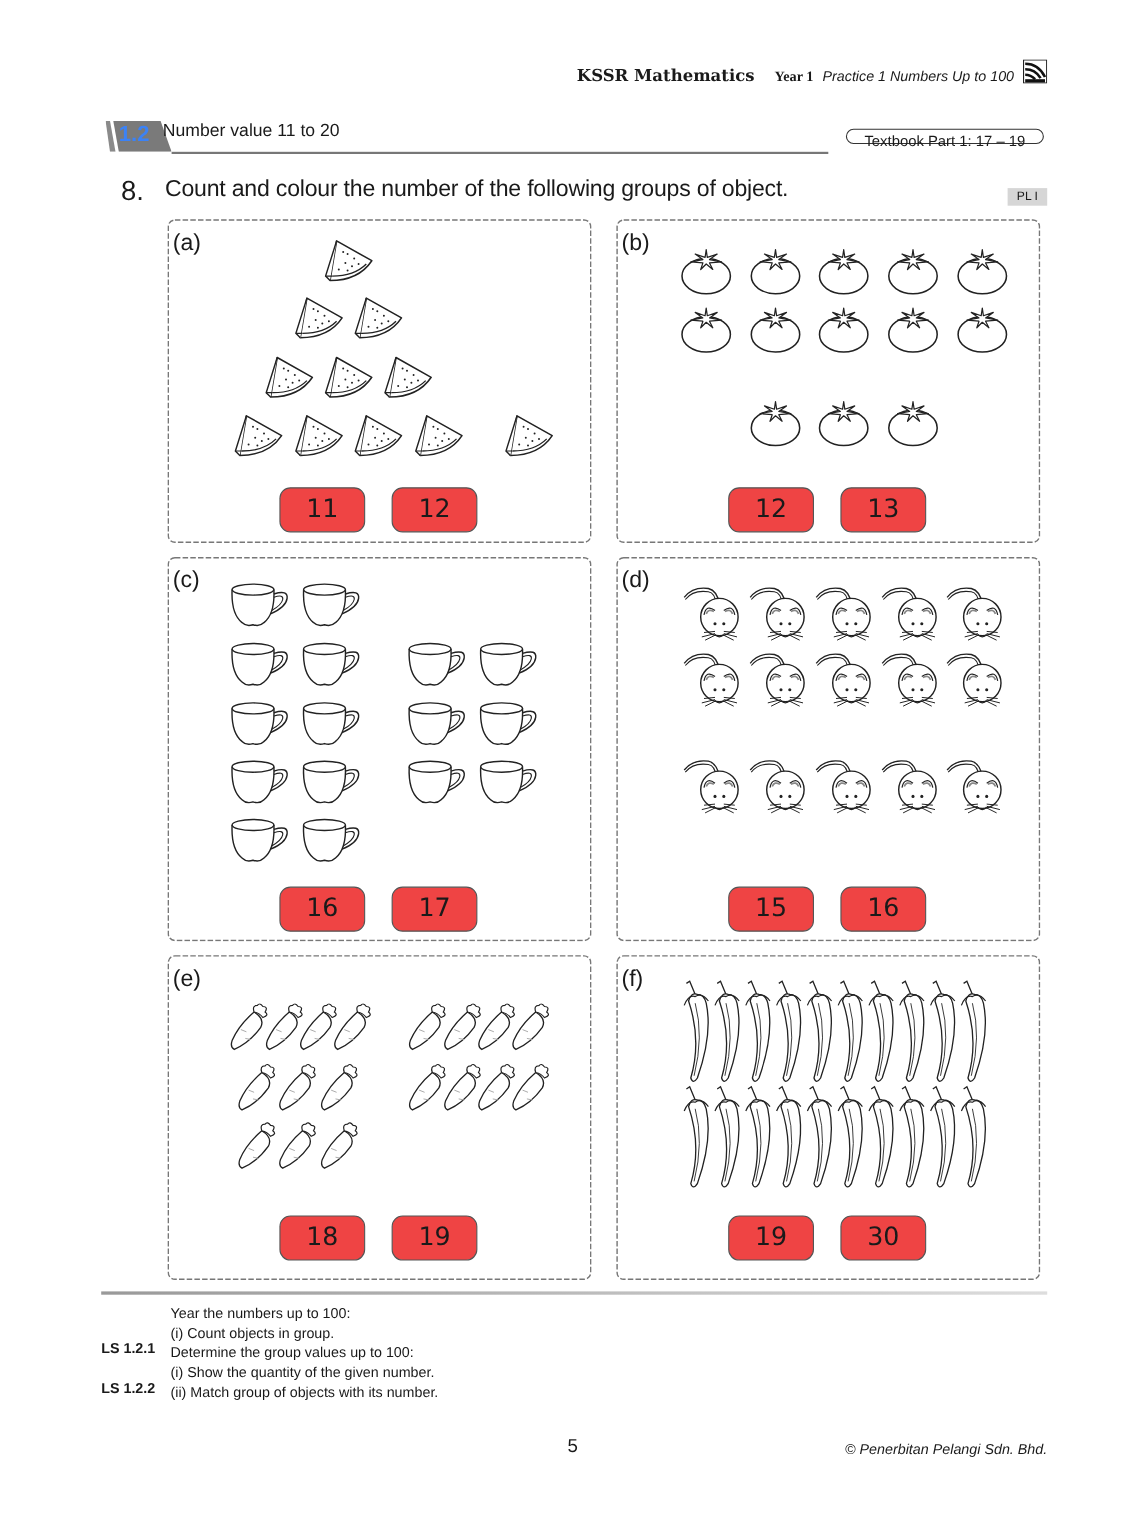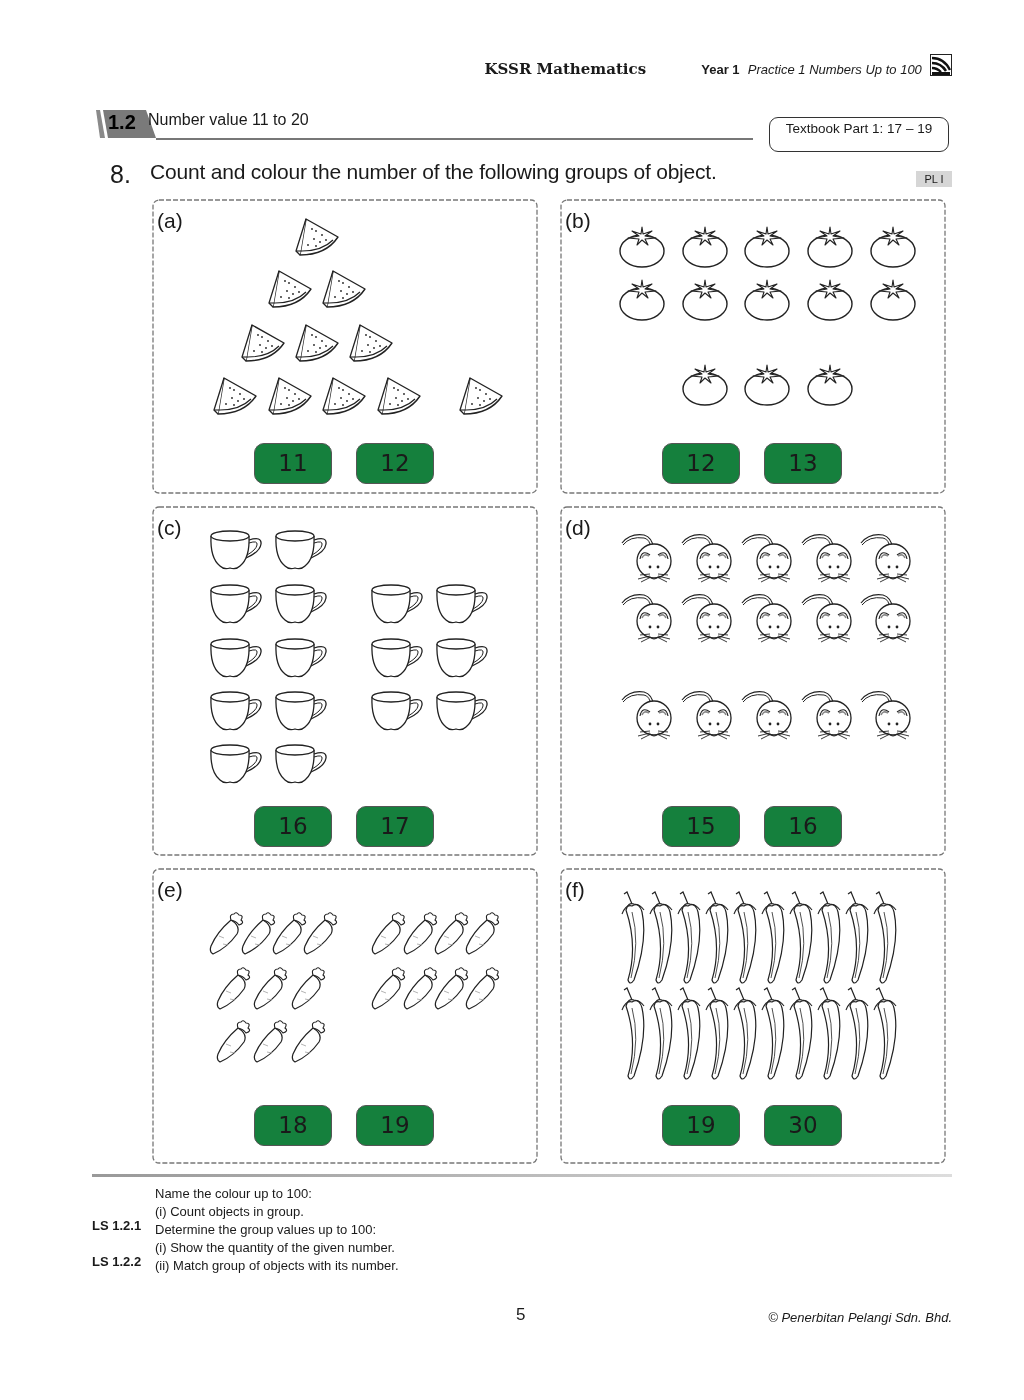--- a/index.html
+++ b/index.html
@@ -3,44 +3,44 @@
 <meta charset="utf-8">
 <style>
   html, body { margin:0; padding:0; background:#fff; }
   body { width:1024px; height:1400px; position:relative; overflow:hidden;
          font-family:"DejaVu Sans", "Liberation Sans", sans-serif; color:#1a1a1a; }
   .abs { position:absolute; }
 
   
   #running-head { left:0; top:60px; width:952px; text-align:right; font-size:13px; white-space:nowrap; }
   #running-head .subject { font-family:"DejaVu Serif", serif; font-weight:bold; font-size:15px; margin-right:14px; }
-  #running-head .year { font-family:Liberation Sans, sans-serif; font-weight:bold; font-size:13px; margin-right:4px;margin-left:37px; }
+  #running-head .year { font-family:Liberation Serif, serif; font-weight:bold; font-size:13px; margin-right:4px; }
   #running-head .practice { font-family:"Liberation Sans", sans-serif; font-style:italic; font-size:13px; }
   #publisher-logo { left:930px; top:54px; width:22px; height:22px; }
 
   
   #section-tab { left:96px; top:110px; width:60px; height:28px; }
-  #section-number { left:108px; top:111px; font-family:"Liberation Sans", sans-serif; font-weight:bold; font-size:20px; color:#000000; }
+  #section-number { left:108px; top:111px; font-family:"Liberation Sans", sans-serif; font-weight:bold; font-size:20px; color:#3b82f6; }
   #section-title { left:148px; top:111px; font-size:16px; font-family:"Liberation Sans", sans-serif; }
   #section-rule { left:156px; top:138px; width:597px; height:2px; background:#777; }
-  #textbook-ref { left:769px; top:117px; width:180px; height:35px; border:1.5px solid #333; border-radius:9px;
+  #textbook-ref { left:769px; top:117px; width:180px; height:14px; border:1.5px solid #333; border-radius:9px;
                   font-family:"Liberation Sans", sans-serif; font-size:13.5px; text-align:center; line-height:22px; box-sizing:border-box; }
 
   
   #question-number { left:110px; top:160px; font-size:25px; font-family:"Liberation Sans", sans-serif; }
   #question-text { left:150px; top:160px; font-size:21px; font-family:"Liberation Sans", sans-serif; letter-spacing:-0.2px; white-space:nowrap; }
   #pl-badge { left:916px; top:171px; width:36px; height:16px; background:#d6d6d6; font-size:11px; text-align:center; line-height:16px;
               font-family:"Liberation Sans", sans-serif; }
 
   
   .panel { position:absolute; }
   .panel svg.frame { position:absolute; left:0; top:0; }
   .panel .label { position:absolute; left:5px; top:10px; font-size:21px; font-family:"Liberation Sans", sans-serif; }
   .answer-box { position:absolute; width:78px; height:41px; border:1.5px solid #555; border-radius:10px; box-sizing:border-box;
-                font-family:"DejaVu Sans", sans-serif; font-size:23px; text-align:center; line-height:38px; background:#15803d; cursor:pointer; }
+                font-family:"DejaVu Sans", sans-serif; font-size:23px; text-align:center; line-height:38px; background:#ef4444; cursor:pointer; }
   .obj { position:absolute; }
 
   
   #footer-rule { left:92px; top:1174px; width:860px; height:3px; background:linear-gradient(to right, #999, #ddd); }
   .ls { position:absolute; font-family:"Liberation Sans", sans-serif; font-size:13px; line-height:18px; white-space:nowrap; }
   .ls-code { font-weight:bold;margin-top:32px; }
   #page-number { left:516px; top:1305px; font-size:17px; font-family:"Liberation Sans", sans-serif; }
   #copyright { left:0; width:952px; top:1310px; text-align:right; font-style:italic; font-size:13px; font-family:"Liberation Sans", sans-serif; }
 </style>
 </head>
@@ -459,21 +459,21 @@
     </svg>
   <svg class="obj" style="left:310px;top:118px" width="30" height="96">
       <use href="#sym-chilli"></use>
     </svg>
   <div class="answer-box" style="left:102px;top:237px">19</div>
   <div class="answer-box" style="left:204px;top:237px">30</div>
 </div>
 
 <div id="footer-rule" class="abs"></div>
 <div class="ls ls-code" style="left:92px;top:1185px">LS 1.2.1</div>
-<div class="ls" style="left:155px;top:1185px">Name the colour up to 100:</div>
+<div class="ls" style="left:155px;top:1185px">Year the numbers up to 100:</div>
 <div class="ls" style="left:155px;top:1203px">(i)  Count objects in group.</div>
 <div class="ls ls-code" style="left:92px;top:1221px">LS 1.2.2</div>
 <div class="ls" style="left:155px;top:1221px">Determine the group values up to 100:</div>
 <div class="ls" style="left:155px;top:1239px">(i)  Show the quantity of the given number.</div>
 <div class="ls" style="left:155px;top:1257px">(ii)  Match group of objects with its number.</div>
 
 <div id="page-number" class="abs">5</div>
 <div id="copyright" class="abs">© Penerbitan Pelangi Sdn. Bhd.</div>
 
 </body></html>

